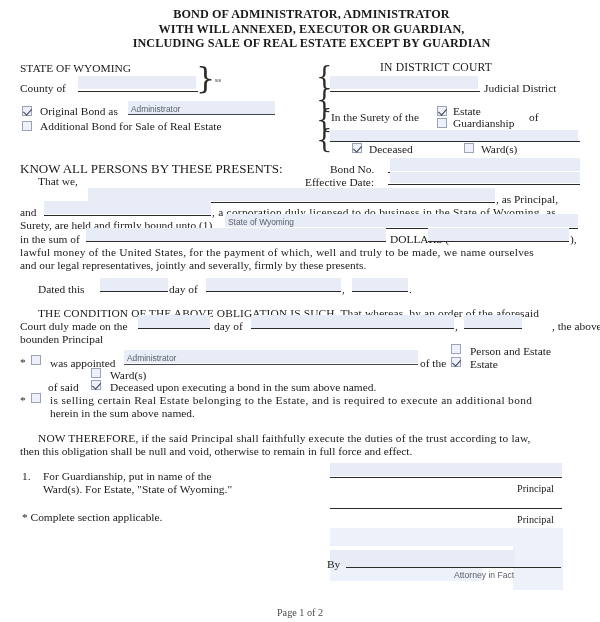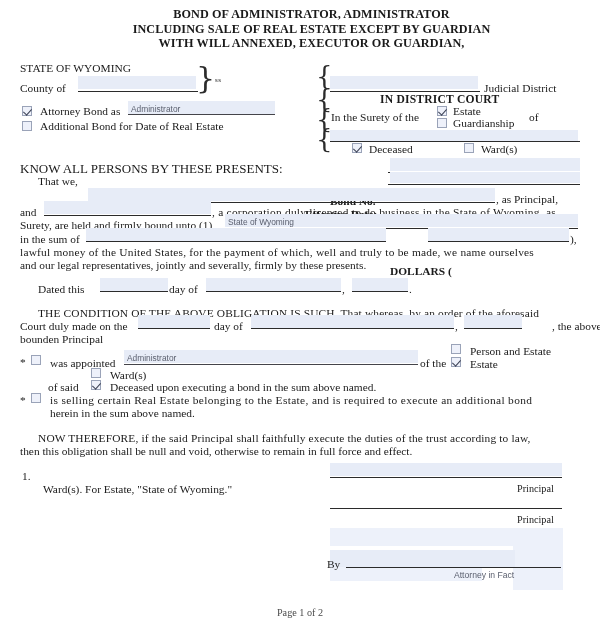--- a/index.html
+++ b/index.html
@@ -25,21 +25,21 @@
   .title-block {
     text-align: center;
     padding-top: 7px;
     font-weight: bold;
     font-size: 12.2px;
     line-height: 14.5px;
     letter-spacing: .1px;
     padding-left: 23px;
   }
   .title-line { display: block; white-space: nowrap; }
-  .bold { font-weight: bold; margin-top: 32px; }
+  .bold { font-weight: normal; }
 
   
   .fill {
     position: absolute;
     background: #e7ecf7;
   }
   .fill.lite { background: #edf1fa; }
 
   
   .rule {
@@ -103,42 +103,42 @@
     color: #4a4a4a;
   }
 </style>
 </head>
 <body>
 
 <div class="page">
 
   <div class="title-block">
     <span class="title-line">BOND OF ADMINISTRATOR, ADMINISTRATOR</span>
+    <span class="title-line">WITH WILL ANNEXED, EXECUTOR OR GUARDIAN,</span>
     <span class="title-line">INCLUDING SALE OF REAL ESTATE EXCEPT BY GUARDIAN</span>
-    <span class="title-line">WITH WILL ANNEXED, EXECUTOR OR GUARDIAN,</span>
   </div>
 
   <div class="ab" style="left:20px; top:62px;">STATE OF WYOMING</div>
 
   <div class="ab" style="left:20px; top:82px;">County of</div>
   <div class="fill" style="left:78px; top:76px; width:118px; height:13px;"></div>
   <div class="rule" style="left:78px; top:91px; width:120px;"></div>
   <div class="typed" style="left:81px; top:80px;"></div>
 
   <div class="brace" style="left:196px; top:63px; font-size:30px;">}</div>
   <div class="ab" style="left:215px; top:74px; font-size:7px; letter-spacing:.5px;">ss</div>
 
   <div class="cb checked" style="left:22px; top:106px;"></div>
-  <div class="ab" style="left:40px; top:105px;">Attorney Bond as</div>
+  <div class="ab" style="left:40px; top:105px;">Original Bond as</div>
   <div class="fill" style="left:128px; top:101px; width:147px; height:13px;"></div>
   <div class="rule thin" style="left:128px; top:114px; width:147px;"></div>
   <div class="typed" style="left:131px; top:104px;">Administrator</div>
 
   <div class="cb" style="left:22px; top:121px;"></div>
-  <div class="ab" style="left:40px; top:120px;">Additional Bond for Date of Real Estate</div>
+  <div class="ab" style="left:40px; top:120px;">Additional Bond for Sale of Real Estate</div>
 
   <div class="ab bold" style="left:380px; top:62px; font-size:11.6px; letter-spacing:.2px;">IN DISTRICT COURT</div>
 
   <div class="brace" style="left:316px; top:63px; font-size:26px;">{</div>
   <div class="brace" style="left:316px; top:86px; font-size:26px;">{</div>
   <div class="brace" style="left:316px; top:106px; font-size:26px;">{</div>
   <div class="brace" style="left:316px; top:126px; font-size:26px;">{</div>
 
   <div class="fill" style="left:330px; top:76px; width:148px; height:13px;"></div>
   <div class="rule" style="left:330px; top:91px; width:150px;"></div>
@@ -257,21 +257,23 @@
 
   <div class="ab" style="left:20px; top:394px;">*</div>
   <div class="cb" style="left:31px; top:393px;"></div>
   <div class="ab" style="left:50px; top:394px; letter-spacing:.35px;">is selling certain Real Estate belonging to the Estate, and is required to execute an additional bond</div>
   <div class="ab" style="left:38px; top:432px; letter-spacing:.15px;">NOW THEREFORE, if the said Principal shall faithfully execute the duties of the trust according to law,</div>
 
   <div class="ab" style="left:50px; top:407px;">herein in the sum above named.</div>
   <div class="ab" style="left:20px; top:445px;">then this obligation shall be null and void, otherwise to remain in full force and effect.</div>
 
   <div class="ab" style="left:22px; top:470px;">1.</div>
+  <div class="ab" style="left:43px; top:470px;">For Guardianship, put in name of the</div>
   <div class="ab" style="left:43px; top:483px;">Ward(s).  For Estate, "State of Wyoming."</div>
+  <div class="ab" style="left:22px; top:511px;">* Complete section applicable.</div>
 
   <div class="fill" style="left:330px; top:463px; width:232px; height:13px;"></div>
   <div class="rule" style="left:330px; top:477px; width:232px;"></div>
   <div class="typed" style="left:333px; top:466px;"></div>
   <div class="ab" style="left:517px; top:483px; font-size:10.2px;">Principal</div>
 
   <div class="rule" style="left:330px; top:508px; width:232px;"></div>
   <div class="typed" style="left:333px; top:497px;"></div>
   <div class="ab" style="left:517px; top:514px; font-size:10.2px;">Principal</div>
 

